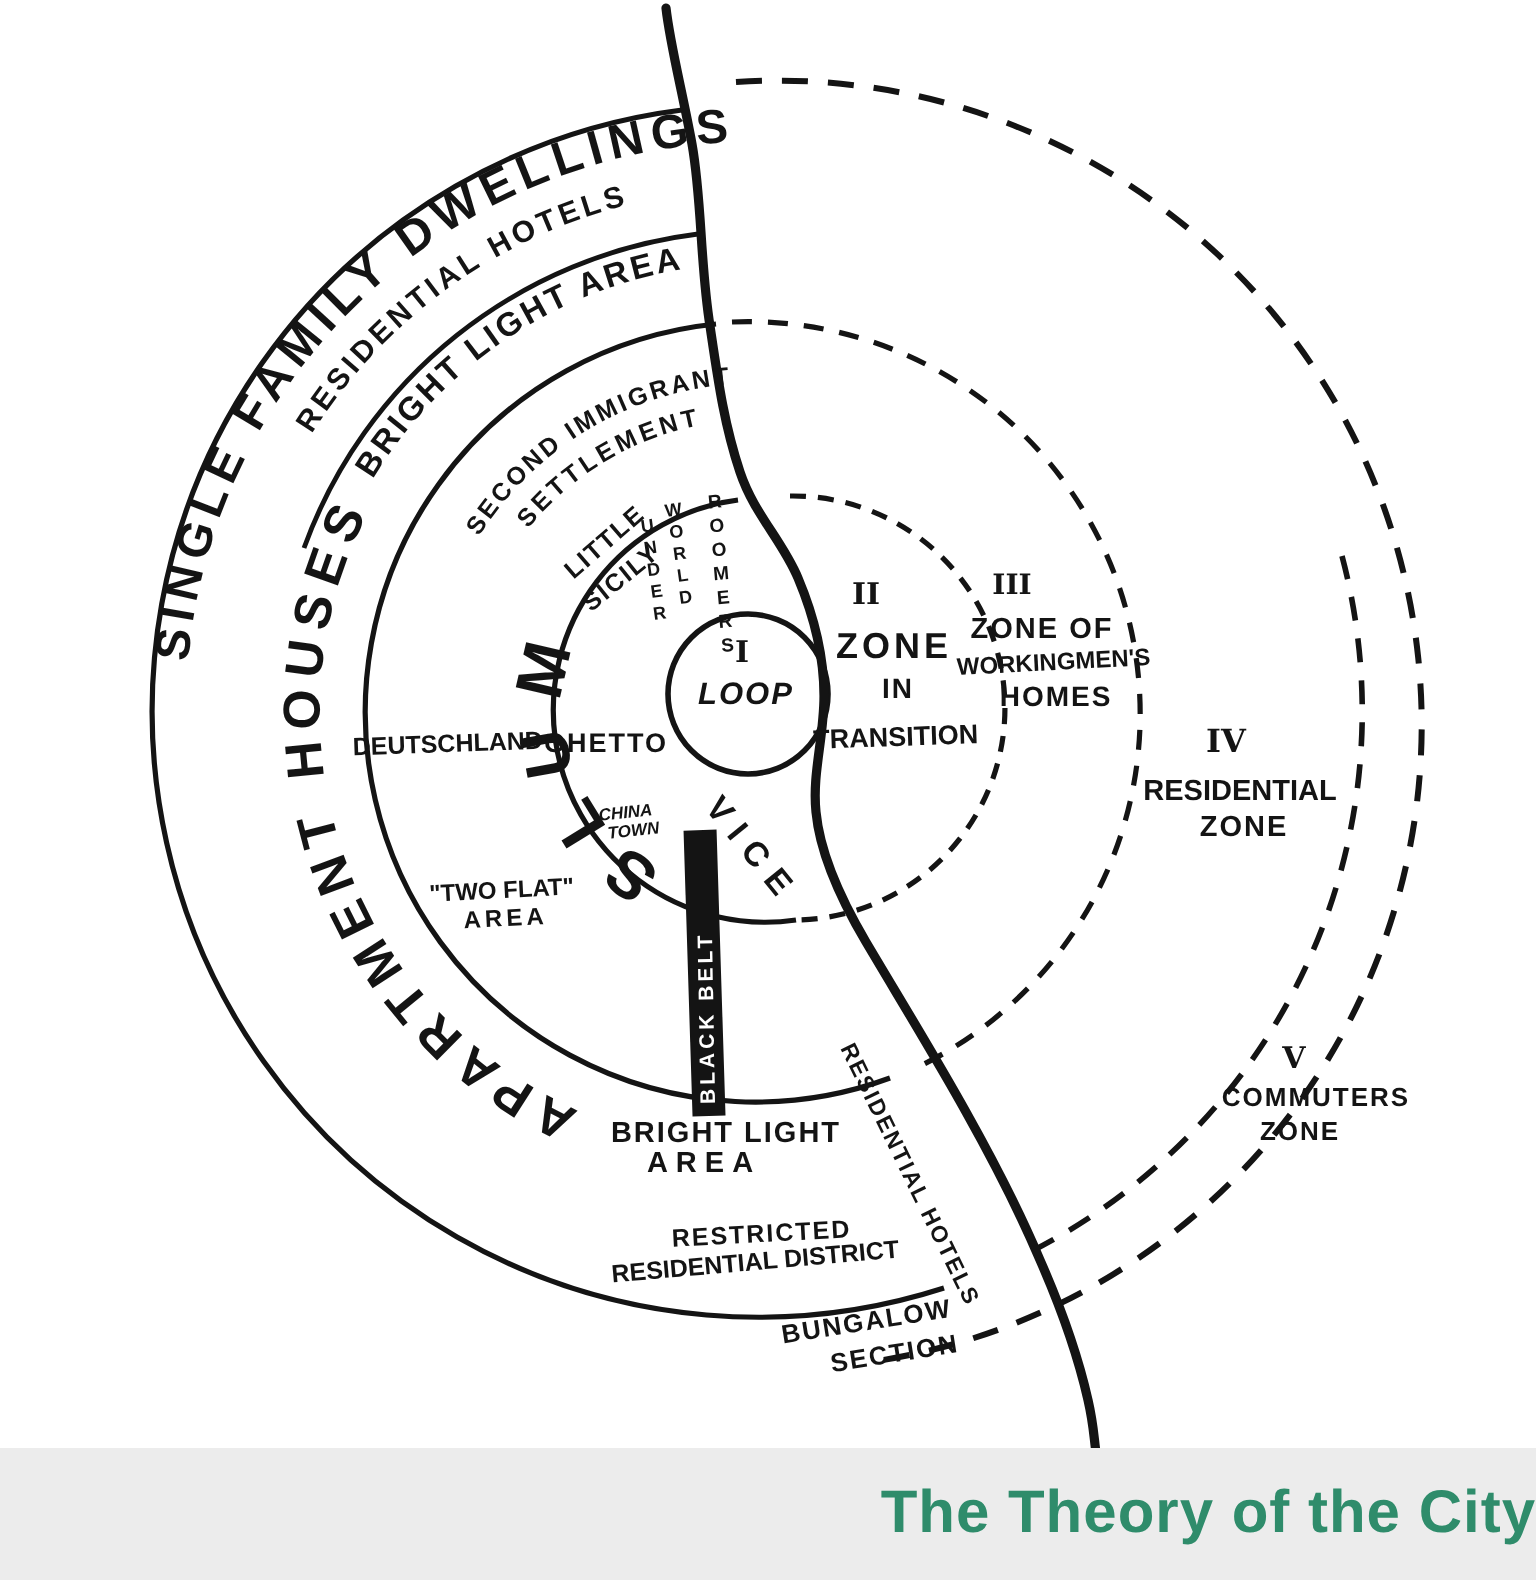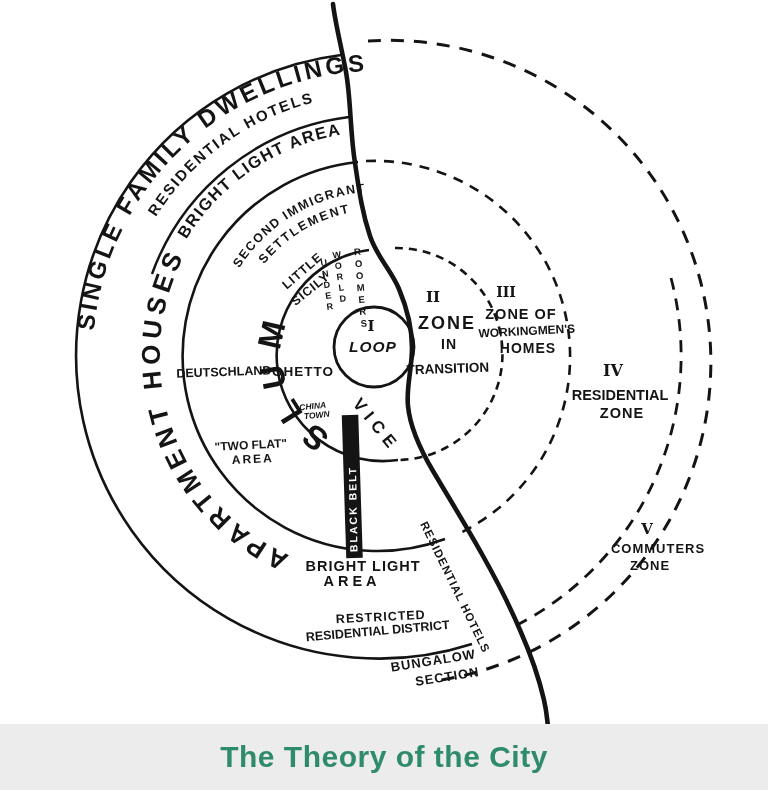--- a/index.html
+++ b/index.html
@@ -13,21 +13,21 @@
          font-family:"Liberation Sans",sans-serif;}
   svg{display:block;}
   .arc{fill:none;stroke:var(--ink);}
   .river{fill:none;stroke:var(--ink);stroke-width:4.6;stroke-linecap:round;stroke-linejoin:round;}
   text{fill:var(--ink);font-family:"Liberation Sans",sans-serif;font-weight:700;}
   .serif{font-family:"DejaVu Serif",serif;font-weight:700;}
   .ital{font-style:italic;}
   .belt-text{fill:#ffffff;}
   .vert{writing-mode:vertical-rl;text-orientation:upright;letter-spacing:1px;}
   .caption-bar{position:absolute;left:0;top:724px;width:768px;height:66px;
-               background:var(--caption-bar);display:flex;align-items:center;justify-content:center;}
+               background:var(--caption-bar);display:flex;align-items:center;justify-content:flex-end;}
   .caption-title{color:var(--caption-color);font-size:30px;font-weight:700;letter-spacing:.5px;}
 </style>
 </head>
 <body>
 
 <div class="stage">
   <svg width="768" height="724" viewBox="0 0 768 724">
     <defs>
       <path id="p-sfd" d="M 94 331 A 285 285 0 0 1 368 71"></path>
       <path id="p-rh" d="M 151 225 A 262 262 0 0 1 324 100"></path>

